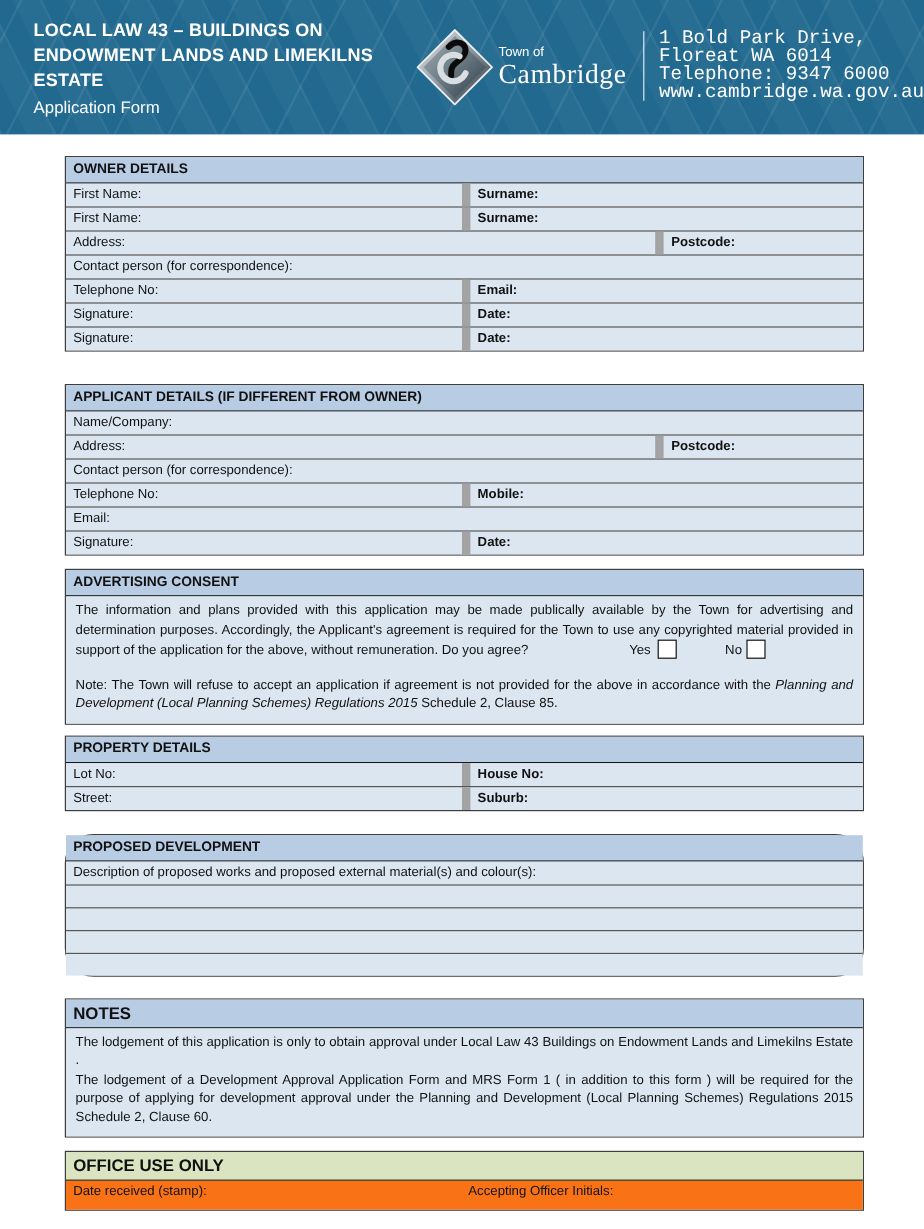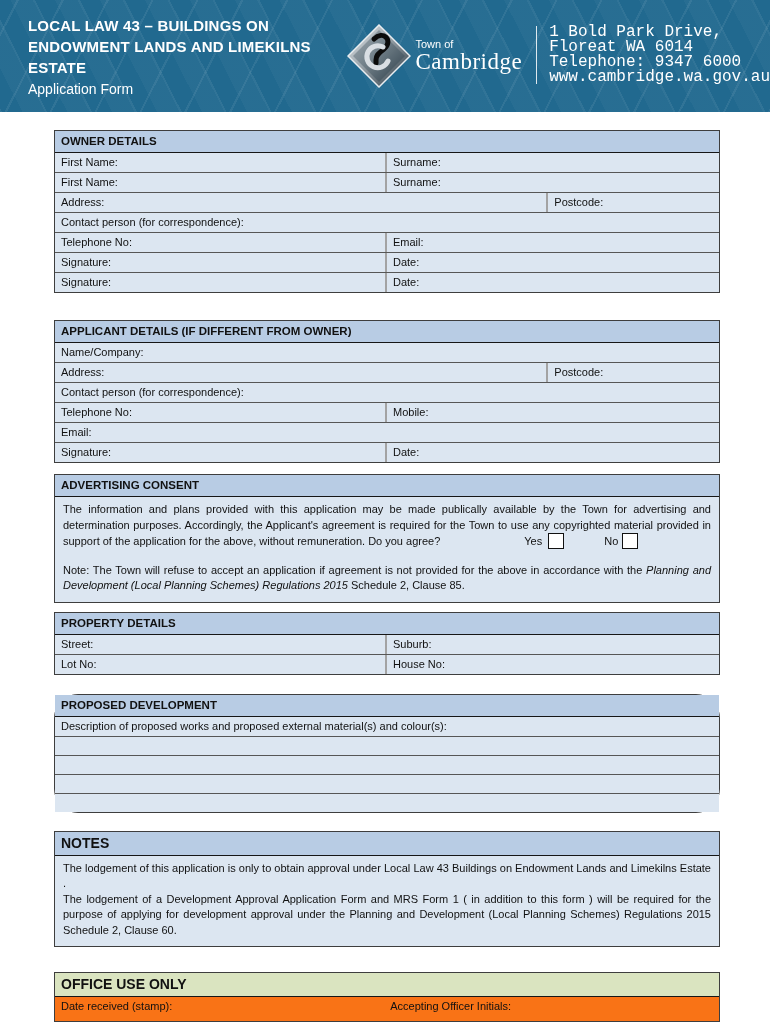--- a/index.html
+++ b/index.html
@@ -38,21 +38,21 @@
 
   .tbl { border:1.5px solid #3e3e3e; margin-bottom:27px; }
   .tbl-h {
     background:#b8cce4; font-weight:bold; font-size:11.5px;
     padding:4px 6px; border-bottom:1.5px solid #161616; line-height:13px;
   }
   .tbl-h.big { font-size:14px; line-height:15px; }
   .row { display:flex; background:#dce6f1; border-top:1px solid #565656; }
   .tbl-h + .row { border-top:none; }
   .cell { padding:3px 6px; font-size:11px; line-height:13px; min-height:19px; }
-  .cell + .cell { border-left:2px solid #a3a3a3; }
+  .cell + .cell { border-left:7px solid #a3a3a3;font-weight:bold; }
   .c50 { width:49.7%; flex:none; }
   .c74 { width:74%;   flex:none; }
   .grow { flex:1; }
   .full { width:100%; flex:none; }
   .row.empty { min-height:19px; }
 
   
   .para-body { background:#dce6f1; padding:5px 8px 8px 8px; font-size:11px; line-height:15.5px; }
   .para-body p { margin:0; text-align:justify; }
   .para-body p.note { margin-top:13px; }
@@ -62,21 +62,21 @@
   }
   .yn { margin-left:84px; white-space:nowrap; }
   .yn .lbl { margin-right:6px; }
   .yn .lbl.no { margin-left:40px; margin-right:4px; }
 
   
   .sec-applicant { margin-bottom:11px; }
   .sec-consent   { margin-bottom:9px; }
   .sec-property  { margin-bottom:19px; }
   .sec-proposed  { margin-bottom:18px;border-radius:24px; }
-  .sec-notes     { margin-bottom:25px; }
+  .sec-notes     { margin-bottom:11px; }
   .sec-office    { margin-bottom:0; }
 
   
   .sec-office .tbl-h { background:#dae4c0; }
   .office-body { background:#f97316; display:flex; padding:3px 6px 8px 6px; }
   .office-cell { font-size:11px; line-height:13px; }
   .office-cell.first { width:50.5%; flex:none; }
 </style>
 </head>
 <body>
@@ -183,26 +183,26 @@
       <div class="tbl-h">ADVERTISING CONSENT</div>
       <div class="para-body">
         <p><span>The information and plans provided with this application may be made publically available by the Town for advertising and determination purposes. Accordingly, the Applicant's agreement is required for the Town to use any copyrighted material provided in support of the application for the above, without remuneration. Do you agree?</span><span class="yn"><span class="lbl">Yes</span><span class="checkbox"></span><span class="lbl no">No</span><span class="checkbox"></span></span></p>
         <p class="note"><span>Note: The Town will refuse to accept an application if agreement is not provided for the above in accordance with the </span><i>Planning and Development (Local Planning Schemes) Regulations 2015</i><span> Schedule 2, Clause 85.</span></p>
       </div>
     </section>
 
     <section class="tbl sec-property">
       <div class="tbl-h">PROPERTY DETAILS</div>
       <div class="row">
+        <div class="cell c50">Lot No:</div>
+        <div class="cell grow">House No:</div>
+      </div>
+      <div class="row">
         <div class="cell c50">Street:</div>
         <div class="cell grow">Suburb:</div>
-      </div>
-      <div class="row">
-        <div class="cell c50">Lot No:</div>
-        <div class="cell grow">House No:</div>
       </div>
     </section>
 
     <section class="tbl sec-proposed">
       <div class="tbl-h">PROPOSED DEVELOPMENT</div>
       <div class="row">
         <div class="cell full">Description of proposed works and proposed external material(s) and colour(s):</div>
       </div>
       <div class="row empty"></div>
       <div class="row empty"></div>

